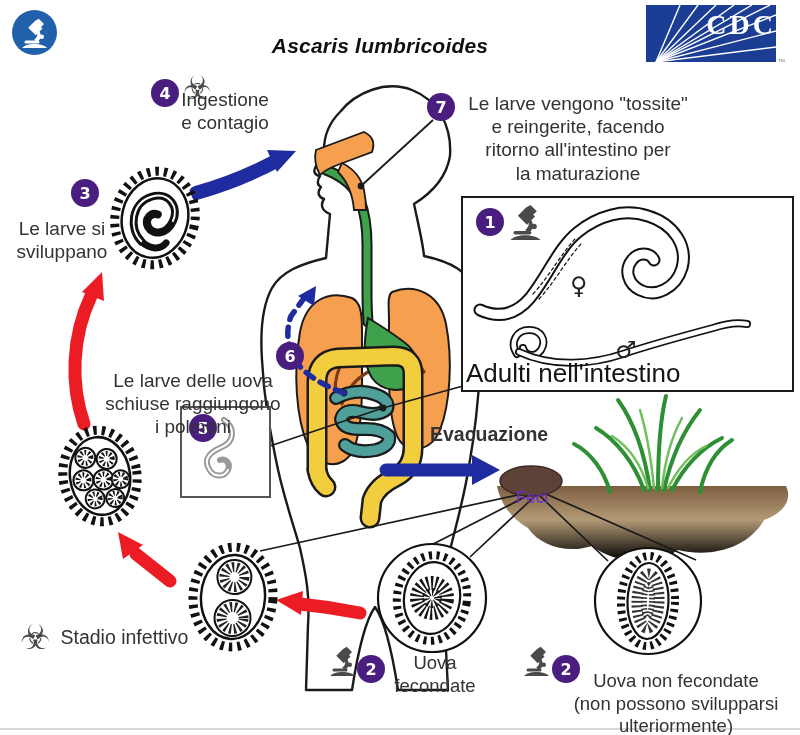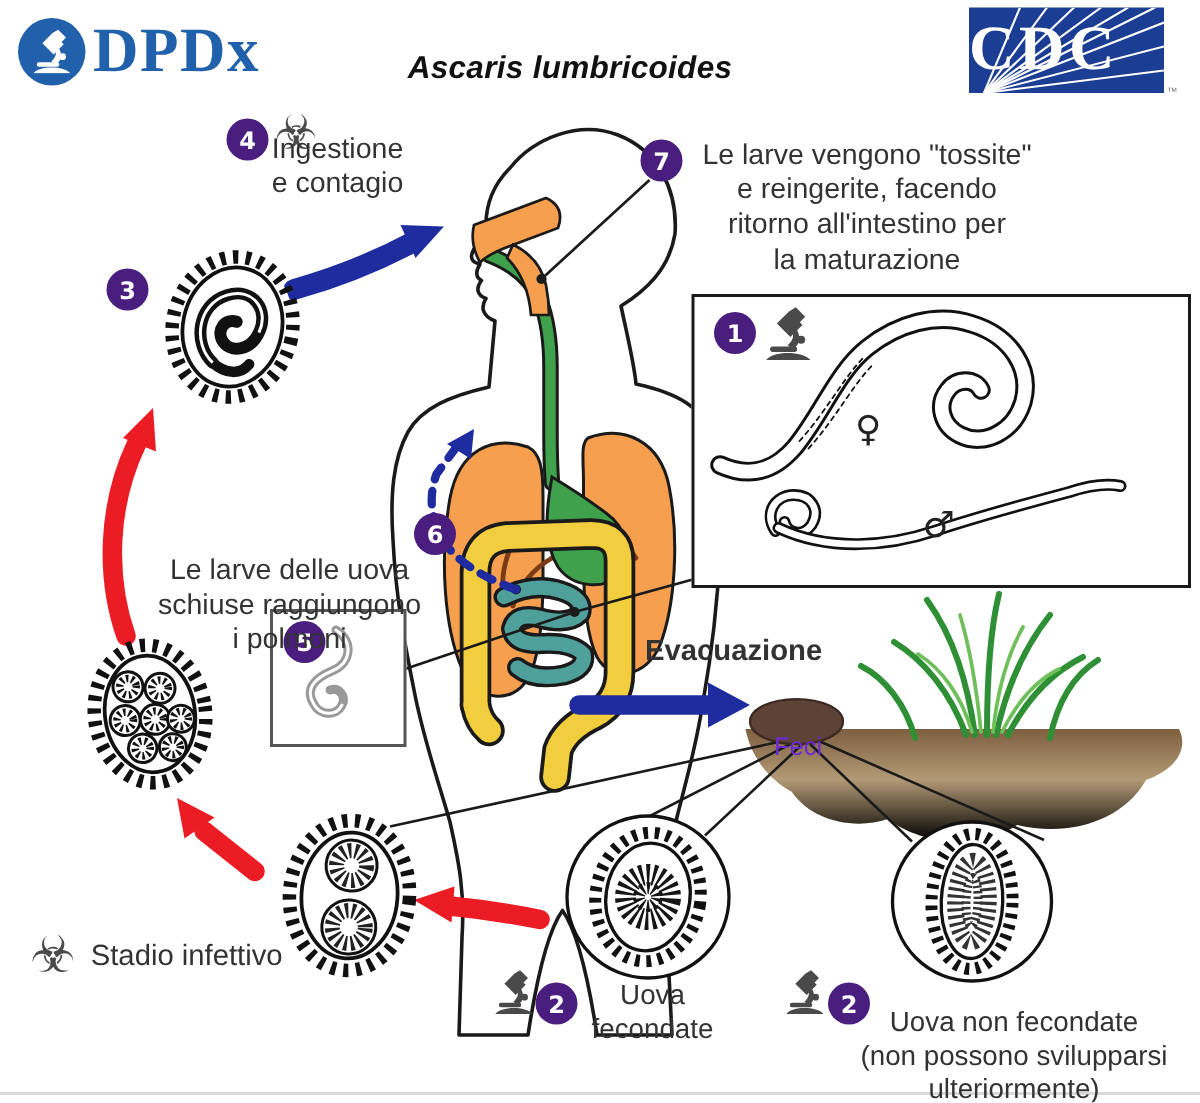--- a/index.html
+++ b/index.html
@@ -17,22 +17,22 @@
       background:#fff;z-index:2;}
   .box5{position:absolute;left:180px;top:406px;width:87px;height:88px;border:2px solid #555;
       background:#fff;z-index:2;}
   .adulti{position:absolute;left:3px;bottom:1px;font-size:26px;color:#151515;z-index:3;white-space:nowrap;}
   .dpdx{position:absolute;left:12px;top:10px;display:flex;align-items:center;gap:5px;z-index:3;}
   .dpdx-circle{width:45px;height:45px;border-radius:50%;background:#2161ab;display:flex;
       align-items:center;justify-content:center;color:#fff;}
   .dpdx-word{font-family:"Liberation Serif","DejaVu Serif",serif;font-weight:700;font-size:42px;
       color:#2161ab;letter-spacing:1px;}
   .cdc{position:absolute;left:646px;top:5px;width:130px;height:57px;background:#1b3d94;z-index:3;overflow:hidden;}
-  .cdc-text{position:absolute;left:0;top:4px;width:100%;text-align:left;color:#fff;
-      font-family:"Liberation Serif","DejaVu Serif",serif;font-weight:700;font-size:42px;letter-spacing:3px;}
+  .cdc-text{position:absolute;left:0;top:4px;width:100%;text-align:right;color:#fff;
+      font-family:"Liberation Serif","DejaVu Serif",serif;font-weight:700;font-size:28px;letter-spacing:3px;}
   .cdc-tm{position:absolute;left:778px;top:58px;font-size:7px;color:#777;z-index:3;}
   .title{position:absolute;left:225px;top:18px;width:310px;text-align:center;font-size:21px;
       font-weight:700;font-style:italic;color:#111;z-index:3;letter-spacing:.2px;margin-top:16px;}
   .feci-lbl{position:absolute;left:500px;top:488px;width:64px;text-align:center;color:#6d28d9;
       font-size:17px;z-index:3;}
   .legend-row{position:absolute;display:flex;align-items:center;gap:10px;z-index:3;}
   .legend-txt{font-size:19.5px;color:#333;}
   .bottom-line{position:absolute;left:0;top:728px;width:800px;height:1.5px;background:#d9d9d9;z-index:2;}
 </style>
 </head>
@@ -251,21 +251,20 @@
       </g>
     </g>
   </svg>
 
   <div class="dpdx">
     <div class="dpdx-circle">
       <svg width="30" height="30" viewBox="0 0 40 40">
           <use href="#microscope"></use>
         </svg>
     </div>
-    <span class="dpdx-word">DPDx</span>
   </div>
 
   <div class="title">Ascaris lumbricoides</div>
 
   <div class="cdc">
     <svg width="130" height="57" viewBox="0 0 130 57">
       <g stroke="#fff" stroke-width="1.4">
         <line x1="10" y1="57" x2="34" y2="0"></line>
           <line x1="10" y1="57" x2="52" y2="0"></line>
         <line x1="10" y1="57" x2="70" y2="0"></line>
@@ -286,20 +285,22 @@
   <div class="lbl center" style="left:157px;top:88px;width:136px;font-size:19px;">Ingestione
 e contagio</div>
 
   <div class="circle-num" style="left:427px;top:93px;">7</div>
   <div class="lbl center" style="left:452px;top:92px;width:252px;font-size:19px;">Le larve vengono "tossite"
 e reingerite, facendo
 ritorno all'intestino per
 la maturazione</div>
 
   <div class="circle-num" style="left:71px;top:179px;">3</div>
+  <div class="lbl center" style="left:0px;top:217px;width:124px;font-size:19px;">Le larve si
+sviluppano</div>
 
   <div class="circle-num" style="left:276px;top:342px;">6</div>
   <div class="lbl center" style="left:93px;top:338px;width:200px;font-size:19px;margin-top:31px;">Le larve delle uova
 schiuse raggiungono
 i polmoni</div>
 
   <div class="box1">
     <svg width="329" height="192" viewBox="0 0 329 192" style="position:absolute;left:0;top:0;">
       <g fill="none" stroke-linecap="round">
         <path d="M17,112 C39,122 55,114 67,100 C85,78 95,50 115,34 C135,18 161,10 185,18 C211,26 225,48 219,70 C213,90 193,100 177,92 C165,86 161,72 169,62 C175,54 187,54 191,62" stroke="#111" stroke-width="13"></path>
@@ -313,20 +314,21 @@
       </g>
       <text x="107" y="96" font-size="24" fill="#222" font-family="DejaVu Sans">♀</text>
       <text x="152" y="160" font-size="24" fill="#222" font-family="DejaVu Sans">♂</text>
     </svg>
     <div class="circle-num" style="left:13px;top:10px;">1</div>
     <div class="micro-abs" style="left:45px;top:6px;">
       <svg width="36" height="36" viewBox="0 0 40 40">
           <use href="#microscope"></use>
         </svg>
     </div>
+    <div class="adulti">Adulti nell'intestino</div>
   </div>
 
   <div class="box5">
     <svg width="87" height="88" viewBox="0 0 87 88" style="position:absolute;left:0;top:0;">
       <g fill="none" stroke-linecap="round">
         <path d="M42,12 C54,20 52,34 40,39 C28,44 21,51 27,61 C31,69 42,70 46,62 C49,56 44,50 38,52" stroke="#999" stroke-width="6"></path>
         <path d="M42,12 C54,20 52,34 40,39 C28,44 21,51 27,61 C31,69 42,70 46,62" stroke="#fff" stroke-width="2"></path>
       </g>
     </svg>
     <div class="circle-num" style="left:7px;top:6px;">5</div>

